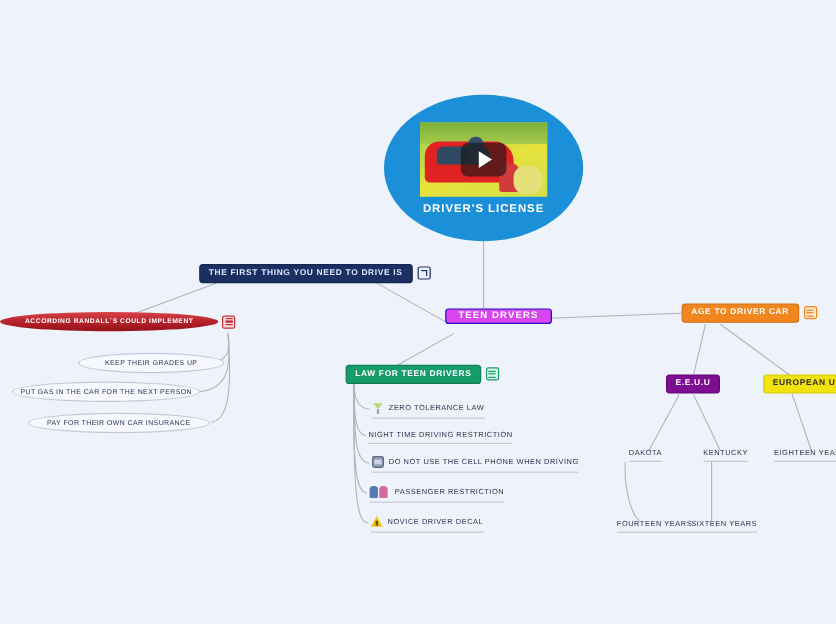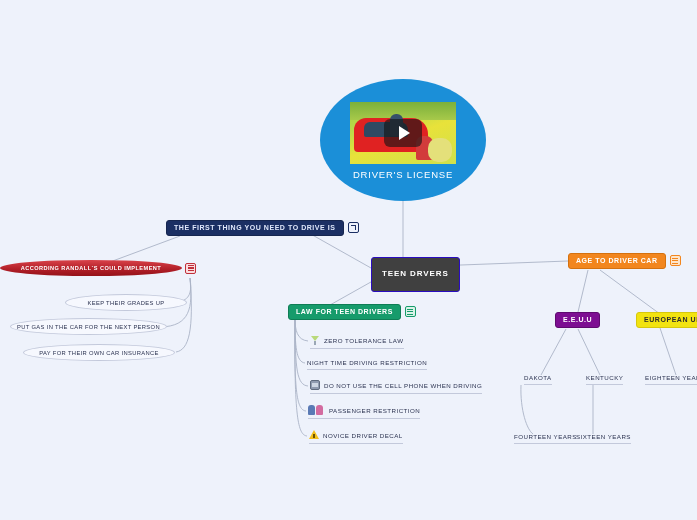--- a/index.html
+++ b/index.html
@@ -108,21 +108,21 @@
     content: "";
     width: 0; height: 0;
     border-left: 11px solid #ffffff;
     border-top: 7px solid transparent;
     border-bottom: 7px solid transparent;
     margin-left: 3px;
   }
   .media-caption {
     color: #ffffff;
     font-size: 9.5px;
-    font-weight: normal;
+    font-weight: bold;
     letter-spacing: .8px;
     margin-top: 5px;
   }
 
   
   .node {
     position: absolute;
     display: flex;
     align-items: center;
     white-space: nowrap;
@@ -172,24 +172,24 @@
     border: 1.3px solid #1b2f63;
     border-bottom: none;
     border-left: none;
   }
 
   
   #node-center {
     left: 371px; top: 257px;
   }
   #node-center .pill {
-    background: #404040;
+    background: #d946ef;
     color: #ffffff;
     font-size: 8px;
-    padding: 12px 10px;
+    padding: 1px 10px;
     border: 1px solid #2a0cc0;
     letter-spacing: .9px;
   }
 
   #node-first-thing { left: 166px; top: 220px; }
   #node-first-thing .pill {
     background: #1b2f63;
     color: #dfe7fb;
     border: 1px solid #16264f;
   }

